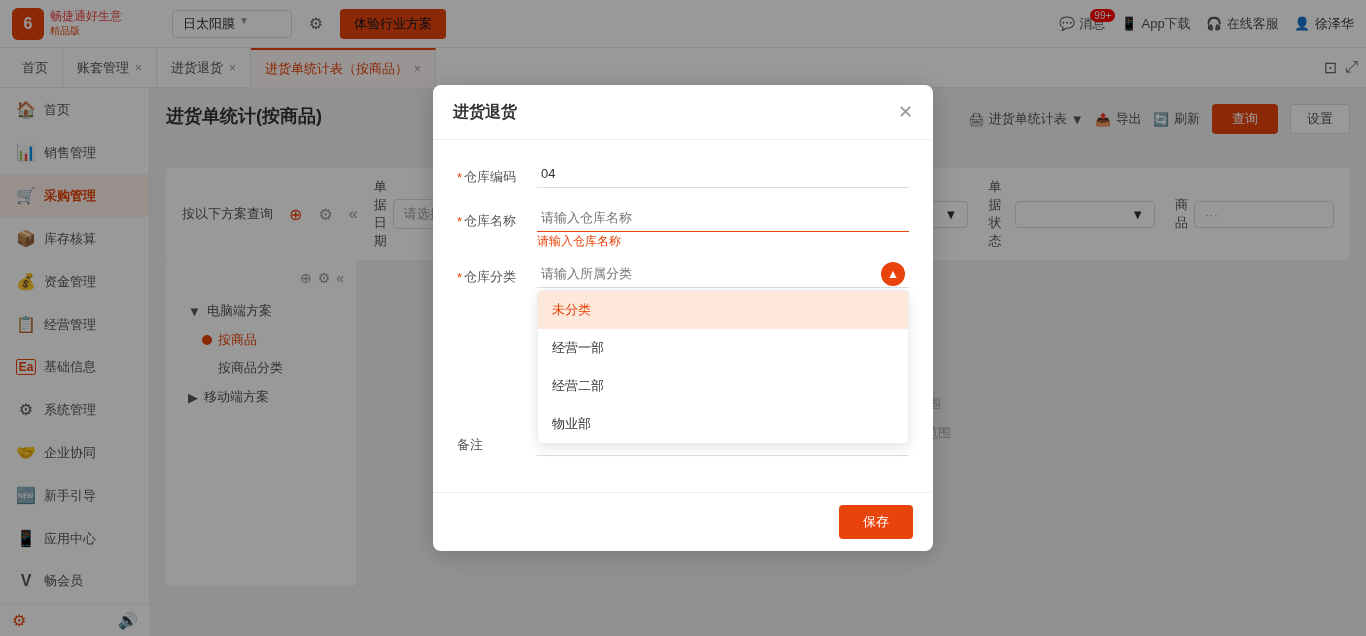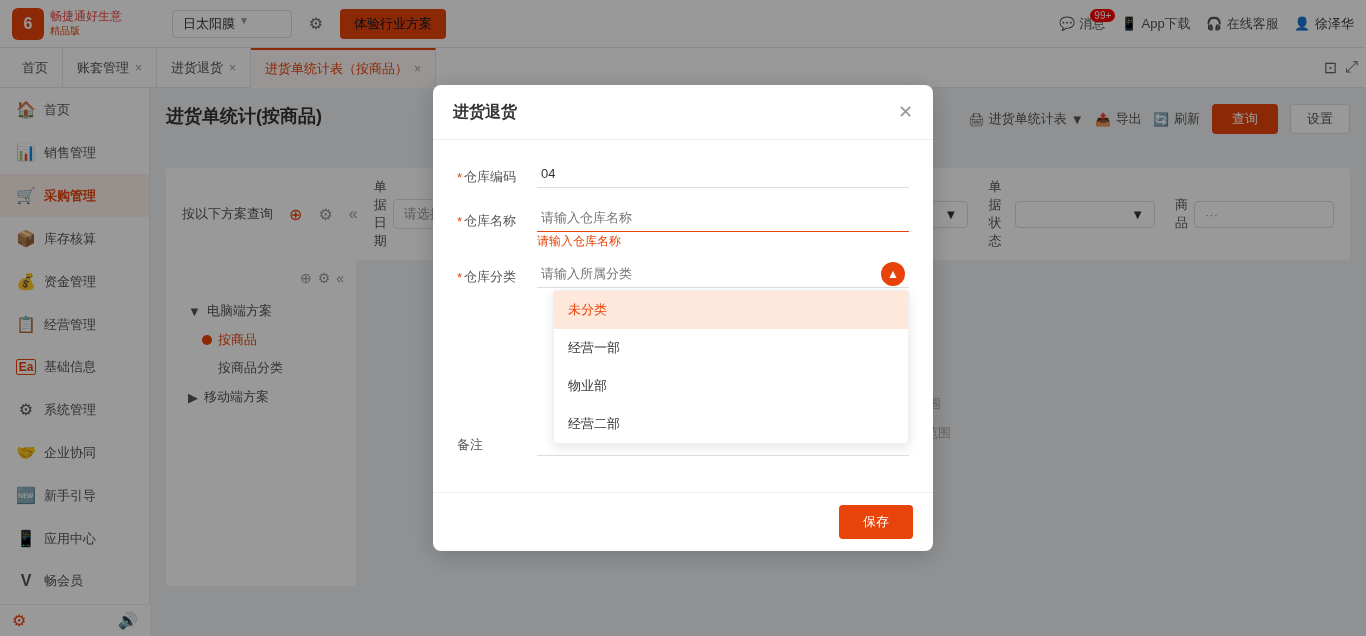--- a/index.html
+++ b/index.html
@@ -304,21 +304,21 @@
       background: #e8430a;
       border-radius: 50%;
       display: flex; align-items: center; justify-content: center;
       color: #fff;
       font-size: 12px;
       cursor: pointer;
     }
     .dropdown-list {
       position: absolute;
       top: 100%;
-      left: 16px;
+      left: 0;
       right: 0;
       background: #fff;
       border: 1px solid #eee;
       border-radius: 4px;
       box-shadow: 0 4px 12px rgba(0,0,0,0.1);
       z-index: 300;
       margin-top: 2px;
     }
     .dropdown-item {
       padding: 10px 14px;
@@ -600,22 +600,22 @@
         <span class="required">*</span>
         <span>仓库分类</span>
       </div>
       <div class="form-select-wrapper">
         <input class="form-select-input" type="text" placeholder="请输入所属分类" style="">
         <div class="select-arrow">▲</div>
         
         <div class="dropdown-list">
             <div class="dropdown-item selected">未分类</div>
             <div class="dropdown-item">经营一部</div>
+            <div class="dropdown-item">经营二部</div>
             <div class="dropdown-item">物业部</div>
-            <div class="dropdown-item">经营二部</div>
           </div>
       </div>
     </div>
 
     <div class="form-row" style="margin-top:140px;">
       <div class="form-label">
         <span>备注</span>
       </div>
       <input class="form-input" type="text" placeholder="" style="">
     </div>

